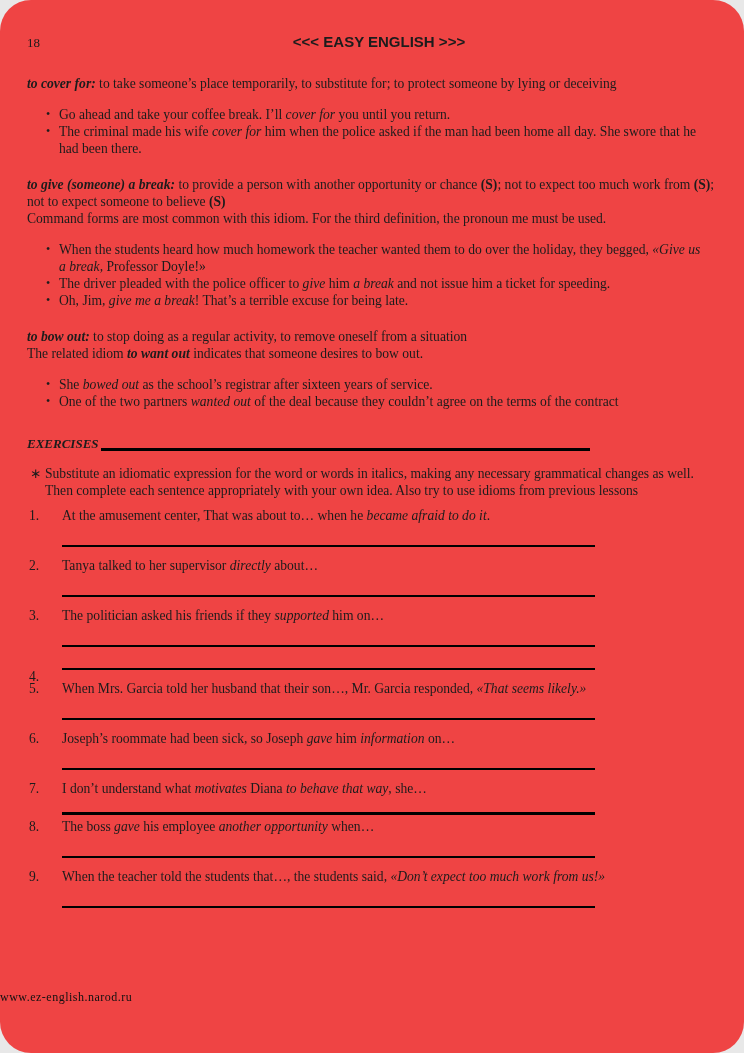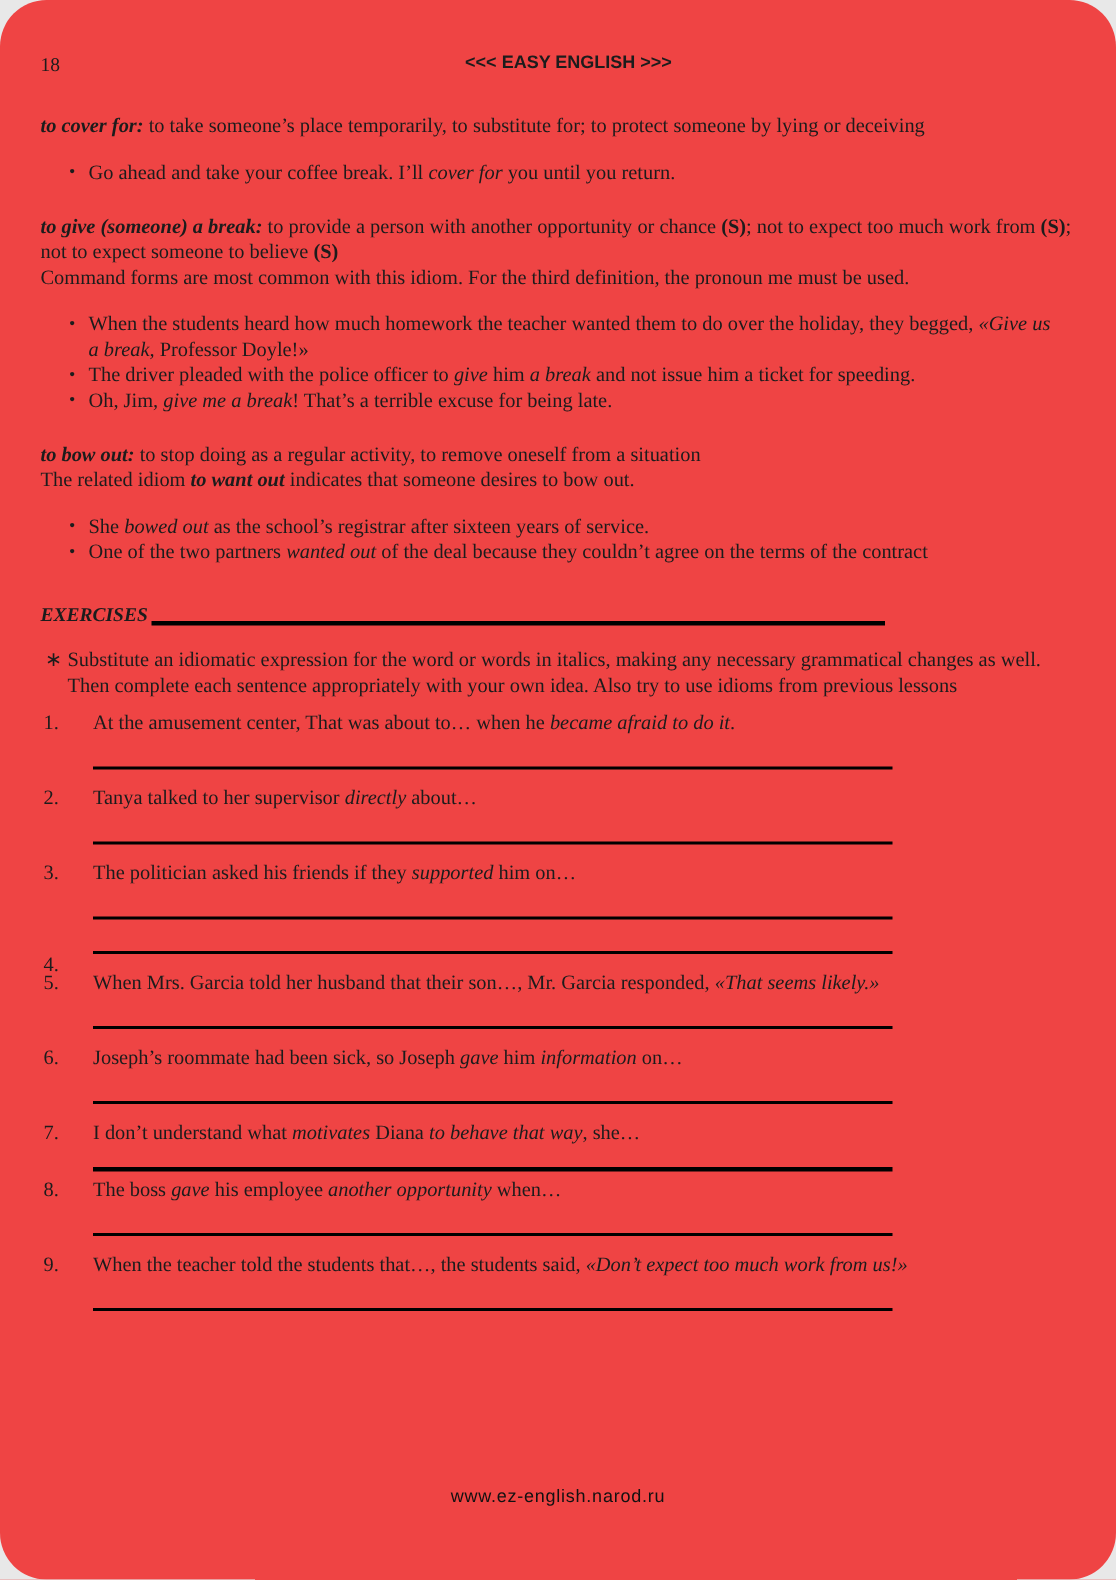--- a/index.html
+++ b/index.html
@@ -16,21 +16,21 @@
     color:#1c1c1c;
     border-radius:31px;
   }
   
   .header-row { position:relative; height:16px; }
   .page-num { position:absolute; left:0; top:1px; font-size:13px; }
   .page-title {
     position:absolute; left:16px; right:0; top:0;
     text-align:center;
     font-family:"Liberation Sans", sans-serif;
-    font-weight:bold; font-size:12px;
+    font-weight:bold; font-size:15px;
   }
   
   .idioms { margin-top:26px; }
   .idiom-block { margin-bottom:19px; }
   .idiom-def, .idiom-note { margin:0; }
   ul.examples { margin:14px; padding:0; list-style:none; }
   li.example { position:relative; padding-left:18px; }
   li.example::before { content:"\2022"; position:absolute; left:5px; top:0; font-size:12px; }
   
   .s-r { font-style:normal; font-weight:normal;text-align:right; }
@@ -53,40 +53,41 @@
   .answer-line {
     margin-left:35px; width:533px;
     border-top:2px solid #000;
     margin-bottom:10px;
   }
   .ex-row:nth-of-type(7) .ex-text-row { margin-bottom:15px; }
   .ex-row:nth-of-type(7) .answer-line { border-top-width:3px; margin-bottom:3px; }
   
   .page-footer {
     position:absolute; left:0; right:0; top:989px;
-    text-align:center;
-    font-family:Liberation Sans, sans-serif;
+    text-align:left;
+    font-family:Liberation Serif, serif;
     font-size:12px; letter-spacing:0.5px; color:#111;
   }
 </style>
 </head>
 <body>
 
 <div class="page">
 
   <div class="header-row">
     <span class="page-num">18</span>
     <span class="page-title">&lt;&lt;&lt; EASY ENGLISH &gt;&gt;&gt;</span>
   </div>
 
   <div class="idioms">
       <div class="idiom-block">
         <p class="idiom-def"><span class="s-bi">to cover for:</span><span class="s-r"> to take someone’s place temporarily, to substitute for; to protect someone by lying or deceiving</span></p>
         <ul class="examples">
           <li class="example"><span class="s-r">Go ahead and take your coffee break. I’ll </span><span class="s-i">cover for</span><span class="s-r"> you until you return.</span></li>
+          <li class="example"><span class="s-r">The criminal made his wife </span><span class="s-i">cover for</span><span class="s-r"> him when the police asked if the man had been home all day. She swore that he had been there.</span></li>
         </ul>
       </div>
       <div class="idiom-block">
         <p class="idiom-def"><span class="s-bi">to give (someone) a break:</span><span class="s-r"> to provide a person with another opportunity or chance </span><span class="s-b">(S)</span><span class="s-r">; not to expect too much work from </span><span class="s-b">(S)</span><span class="s-r">; not to expect someone to believe </span><span class="s-b">(S)</span></p>
         <p class="idiom-note"><span class="s-r">Command forms are most common with this idiom. For the third definition, the pronoun me must be used.</span></p>
         <ul class="examples">
           <li class="example"><span class="s-r">When the students heard how much homework the teacher wanted them to do over the holiday, they begged, </span><span class="s-i">«Give us a break,</span><span class="s-r"> Professor Doyle!»</span></li>
           <li class="example"><span class="s-r">The driver pleaded with the police officer to </span><span class="s-i">give</span><span class="s-r"> him </span><span class="s-i">a break</span><span class="s-r"> and not issue him a ticket for speeding.</span></li>
           <li class="example"><span class="s-r">Oh, Jim, </span><span class="s-i">give me a break</span><span class="s-r">! That’s a terrible excuse for being late.</span></li>
         </ul>

